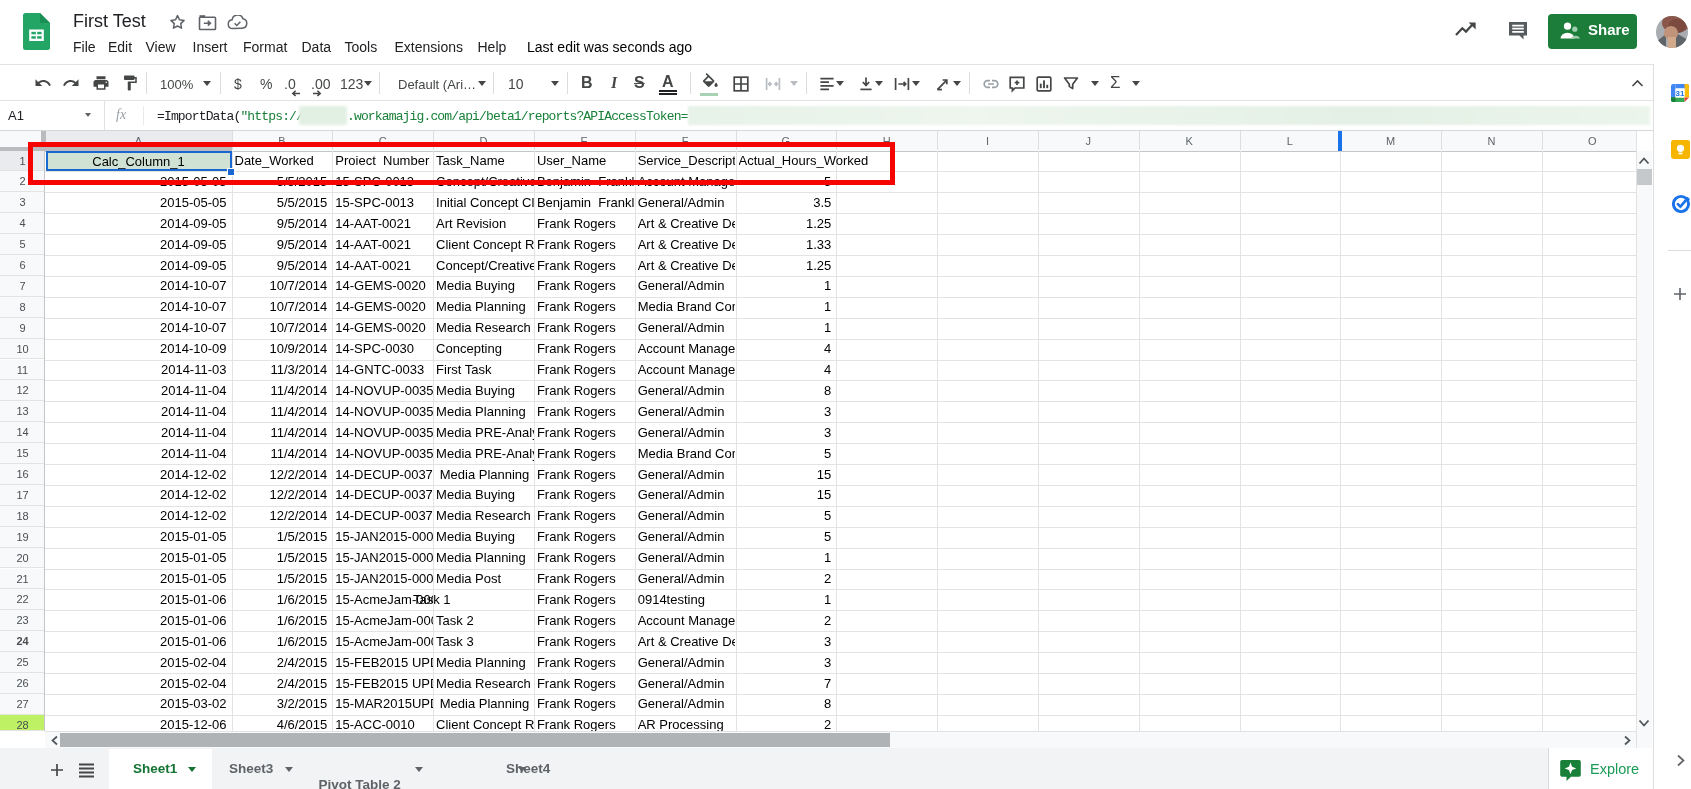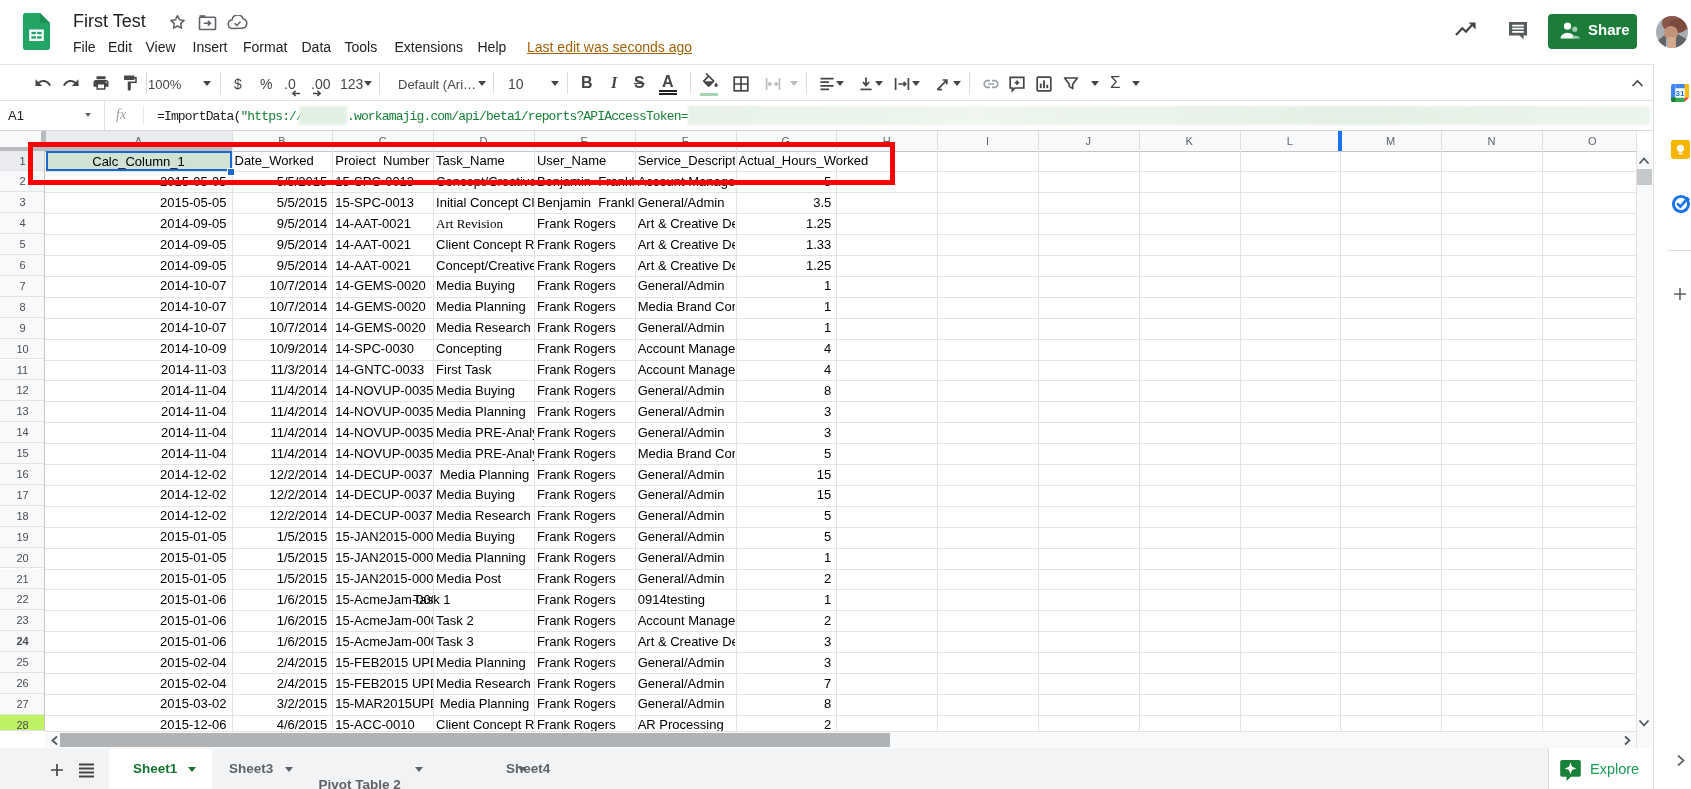--- a/index.html
+++ b/index.html
@@ -41,21 +41,21 @@
 </svg>
 <div class="menu" style="left:73px">File</div>
 <div class="menu" style="left:108px">Edit</div>
 <div class="menu" style="left:145.5px">View</div>
 <div class="menu" style="left:192.5px">Insert</div>
 <div class="menu" style="left:243px">Format</div>
 <div class="menu" style="left:301.5px">Data</div>
 <div class="menu" style="left:344.5px">Tools</div>
 <div class="menu" style="left:394.5px">Extensions</div>
 <div class="menu" style="left:477.5px">Help</div>
-<div class="menu" style="left:527px;color:#a16207;text-decoration:underline;">Last edit was seconds ago</div>
+<div class="menu" style="left:527px;color:#000000;">Last edit was seconds ago</div>
 
 <svg class="ic" style="left:1454px;top:20px" width="24" height="19" viewBox="0 0 24 19">
  <path d="M2 15 L8.3 8.3 L12 11.6 L18.5 4.6" fill="none" stroke="#444746" stroke-width="2.2"></path>
  <path d="M14.6 2.6 h7 v7 Z" fill="#444746"></path>
 </svg>
 <svg class="ic" style="left:1507px;top:20px" width="22" height="21" viewBox="0 0 22 21">
  <path d="M2 2 H20 V15.5 H16.5 V19.5 L12.5 15.5 H2 Z" fill="#565b5e"></path>
  <path d="M5.2 5.6 H16.8 M5.2 8.7 H16.8 M5.2 11.8 H16.8" stroke="#fff" stroke-width="1.7"></path>
 </svg>
 <div class="ab" style="left:1548px;top:14px;width:89px;height:35px;background:#1b7d39;border-radius:4px;"></div>
@@ -98,21 +98,21 @@
     <g transform="scale(0.75)">
       <path d="M19 8H5c-1.66 0-3 1.34-3 3v6h4v4h12v-4h4v-6c0-1.66-1.34-3-3-3zm-3 11H8v-5h8v5zm3-7c-.55 0-1-.45-1-1s.45-1 1-1 1 .45 1 1-.45 1-1 1zm-1-9H6v4h12V3z" fill="#444746"></path>
     </g>
   </svg>
 <svg class="ic" style="left:121px;top:74px" width="18" height="18" viewBox="0 0 18 18">
     <g transform="scale(0.75)">
       <path d="M18 4V3c0-.55-.45-1-1-1H5c-.55 0-1 .45-1 1v4c0 .55.45 1 1 1h12c.55 0 1-.45 1-1V6h1v4H9v11c0 .55.45 1 1 1h2c.55 0 1-.45 1-1v-9h8V4h-3z" fill="#444746"></path>
     </g>
   </svg>
 <div class="vdiv" style="left:146px;top:72px;height:22px;"></div>
-<div class="tbt" style="left:148px;top:77px;text-align:right;">100%</div>
+<div class="tbt" style="left:160px;top:77px;text-align:right;">100%</div>
 <div class="caret" style="left:203px;top:81px;"></div>
 <div class="vdiv" style="left:220px;top:72px;height:22px;"></div>
 <div class="tbt" style="left:234px;top:76px;font-size:14px;">$</div>
 <div class="tbt" style="left:260px;top:76px;font-size:14px;">%</div>
 <div class="tbt" style="left:284px;top:76px;font-size:14px;">.0</div>
 <svg class="ic" style="left:290px;top:90px" width="11" height="8" viewBox="0 0 11 8">
     <path d="M10 3.4 H3 M5.6 0.8 L2.8 3.4 l2.8 2.6" fill="none" stroke="#444746" stroke-width="1.5"></path>
   </svg>
 <div class="tbt" style="left:311px;top:76px;font-size:14px;">.00</div>
 <svg class="ic" style="left:312px;top:90px" width="11" height="8" viewBox="0 0 11 8">
@@ -327,21 +327,21 @@
 <div class="cell" style="left:48.5px;top:192.8px;width:178px;height:20.9px;line-height:20.9px;text-align:right;">2015-05-05</div>
 <div class="cell" style="left:234.5px;top:192.8px;width:92.8px;height:20.9px;line-height:20.9px;text-align:right;">5/5/2015</div>
 <div class="cell" style="left:335.3px;top:192.8px;width:97.8px;height:20.9px;line-height:20.9px;">15-SPC-0013</div>
 <div class="cell" style="left:436.1px;top:192.8px;width:97.8px;height:20.9px;line-height:20.9px;">Initial Concept Cli</div>
 <div class="cell" style="left:536.9px;top:192.8px;width:97.8px;height:20.9px;line-height:20.9px;">Benjamin  Frankli</div>
 <div class="cell" style="left:637.7px;top:192.8px;width:97.8px;height:20.9px;line-height:20.9px;">General/Admin</div>
 <div class="cell" style="left:738.5px;top:192.8px;width:92.8px;height:20.9px;line-height:20.9px;text-align:right;">3.5</div>
 <div class="cell" style="left:48.5px;top:213.7px;width:178px;height:20.9px;line-height:20.9px;text-align:right;">2014-09-05</div>
 <div class="cell" style="left:234.5px;top:213.7px;width:92.8px;height:20.9px;line-height:20.9px;text-align:right;">9/5/2014</div>
 <div class="cell" style="left:335.3px;top:213.7px;width:97.8px;height:20.9px;line-height:20.9px;">14-AAT-0021</div>
-<div class="cell" style="left:436.1px;top:213.7px;width:97.8px;height:20.9px;line-height:20.9px;font-family:Liberation Serif, serif;">Art Revision</div>
+<div class="cell" style="left:436.1px;top:213.7px;width:97.8px;height:20.9px;line-height:20.9px;">Art Revision</div>
 <div class="cell" style="left:536.9px;top:213.7px;width:97.8px;height:20.9px;line-height:20.9px;">Frank Rogers</div>
 <div class="cell" style="left:637.7px;top:213.7px;width:97.8px;height:20.9px;line-height:20.9px;">Art &amp; Creative Dev</div>
 <div class="cell" style="left:738.5px;top:213.7px;width:92.8px;height:20.9px;line-height:20.9px;text-align:right;">1.25</div>
 <div class="cell" style="left:48.5px;top:234.6px;width:178px;height:20.9px;line-height:20.9px;text-align:right;">2014-09-05</div>
 <div class="cell" style="left:234.5px;top:234.6px;width:92.8px;height:20.9px;line-height:20.9px;text-align:right;">9/5/2014</div>
 <div class="cell" style="left:335.3px;top:234.6px;width:97.8px;height:20.9px;line-height:20.9px;">14-AAT-0021</div>
 <div class="cell" style="left:436.1px;top:234.6px;width:97.8px;height:20.9px;line-height:20.9px;">Client Concept Re</div>
 <div class="cell" style="left:536.9px;top:234.6px;width:97.8px;height:20.9px;line-height:20.9px;">Frank Rogers</div>
 <div class="cell" style="left:637.7px;top:234.6px;width:97.8px;height:20.9px;line-height:20.9px;">Art &amp; Creative Dev</div>
 <div class="cell" style="left:738.5px;top:234.6px;width:92.8px;height:20.9px;line-height:20.9px;text-align:right;">1.33</div>

